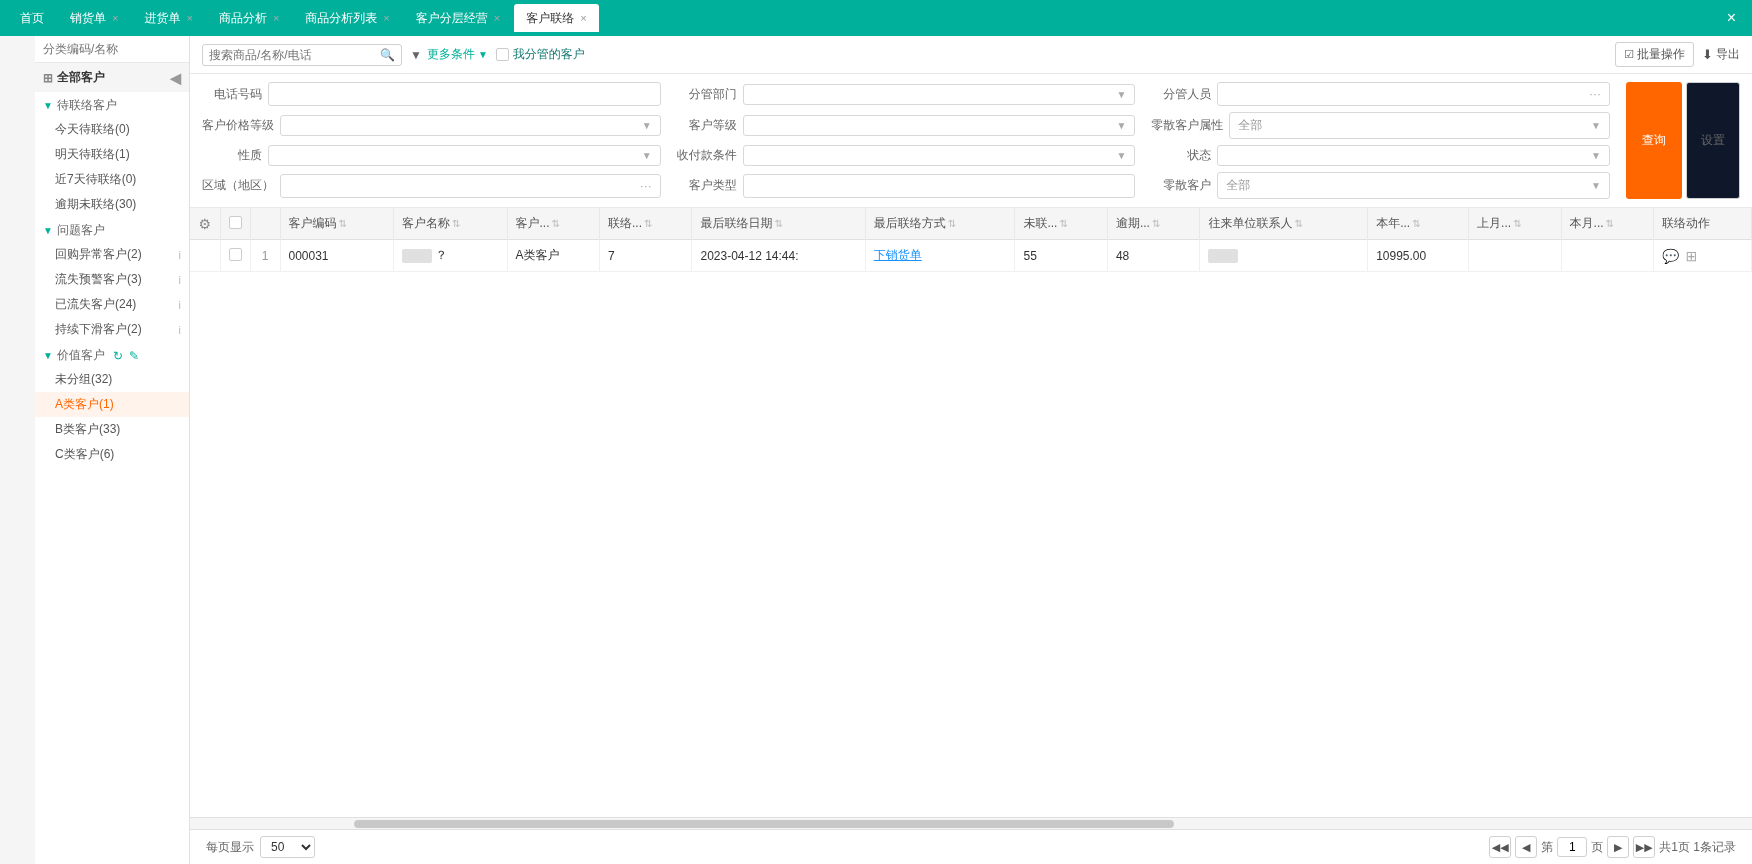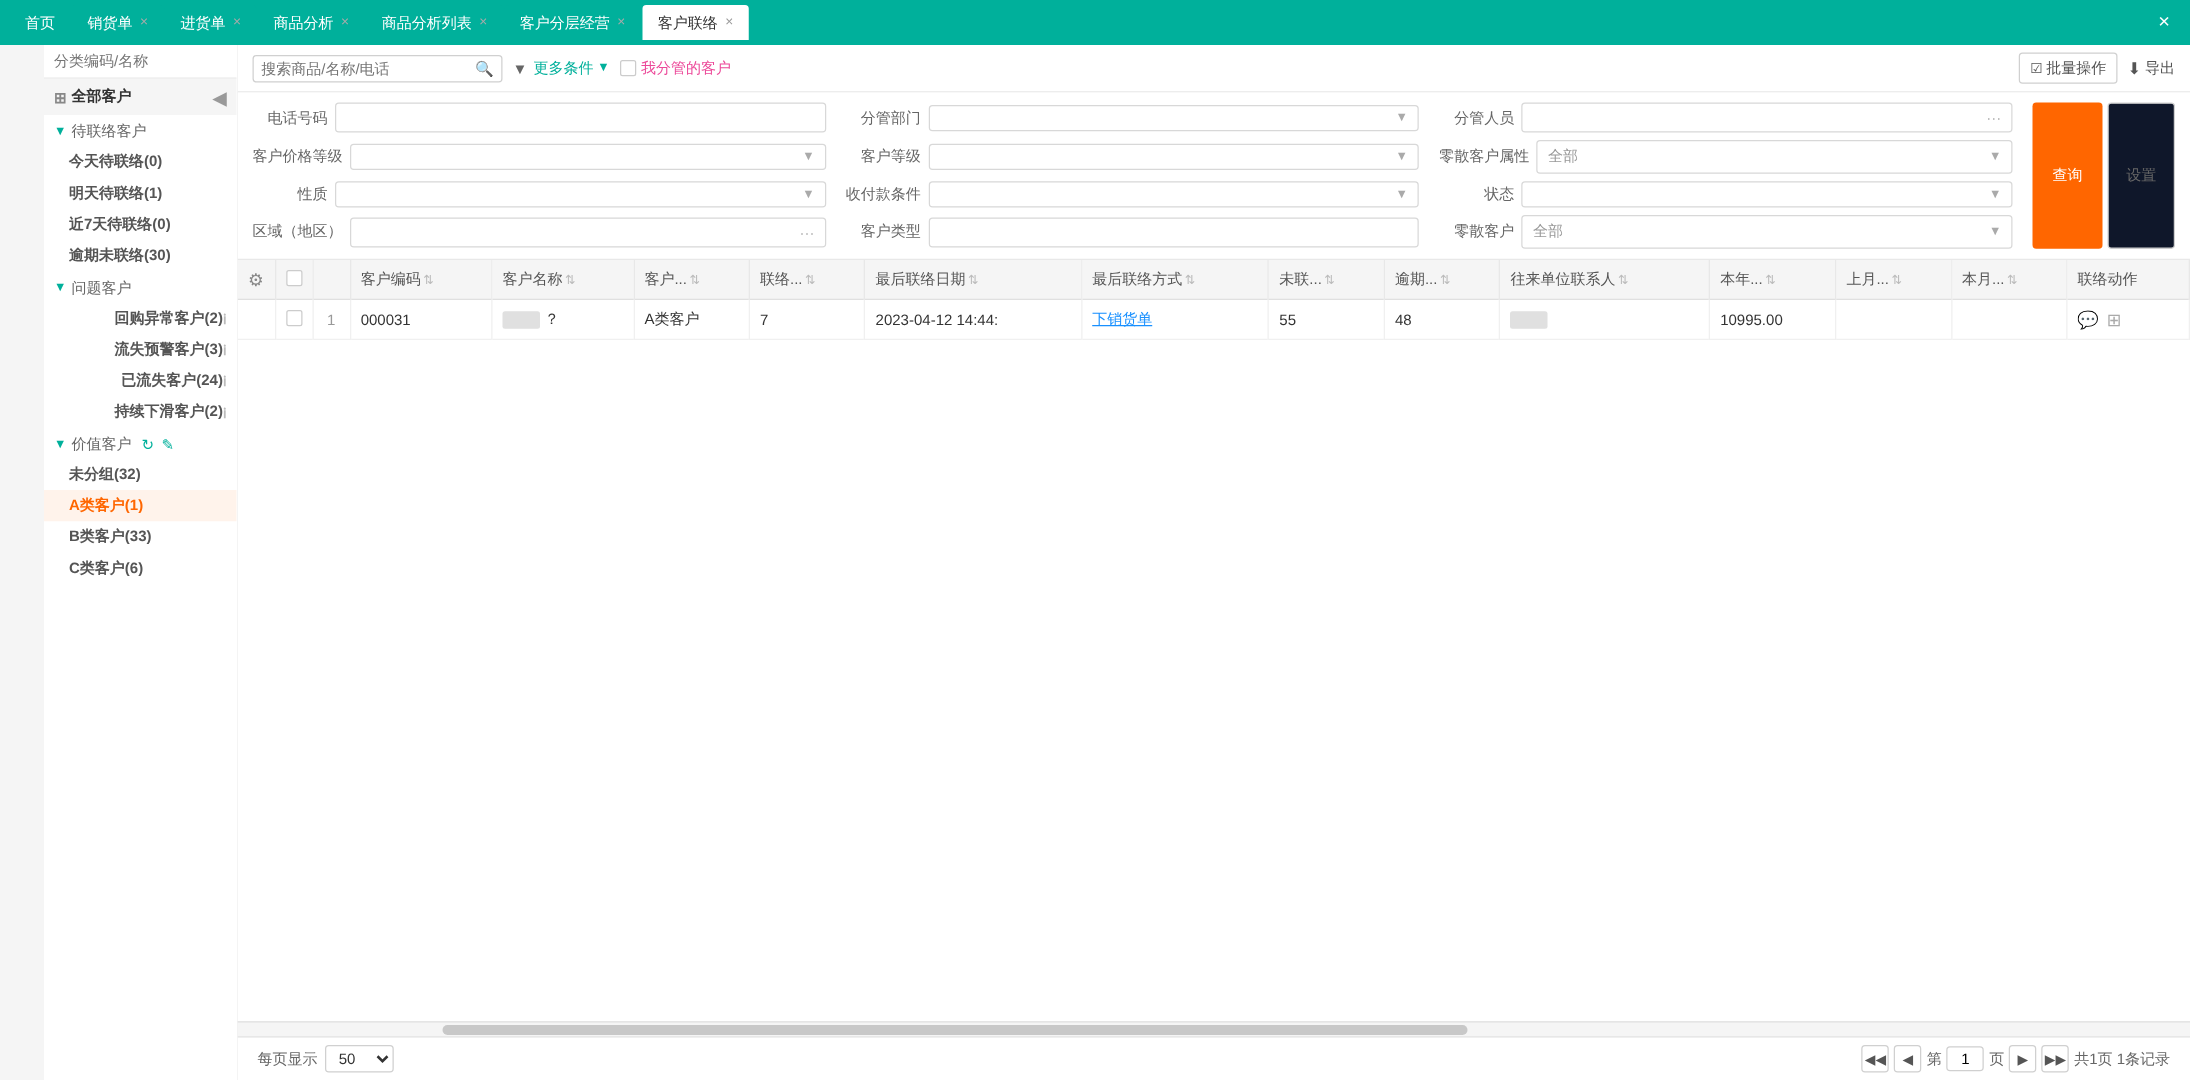--- a/index.html
+++ b/index.html
@@ -84,27 +84,26 @@
       gap: 4px;
     }
     .sidebar-section-title .arrow { font-size: 10px; color: #00b09b; }
     .sidebar-item {
       padding: 4px 8px 4px 20px;
       color: #555;
       cursor: pointer;
       white-space: nowrap;
       overflow: hidden;
       text-overflow: ellipsis;
-      font-weight: bold;
     }
     .sidebar-item.active { background: #fff3eb; color: #ff6600; }
     .sidebar-item-with-icon {
       display: flex;
       align-items: center;
-      justify-content: flex-end;
+      justify-content: space-between;
     }
     .sidebar-item-icon { color: #bbb; font-size: 11px; }
 
     
     .content-area {
       flex: 1;
       display: flex;
       flex-direction: column;
       background: #f5f5f5;
       overflow: hidden;
@@ -134,21 +133,21 @@
       align-items: center;
       color: #00b09b;
       cursor: pointer;
       gap: 3px;
       font-size: 12px;
     }
     .filter-checkbox {
       display: flex;
       align-items: center;
       gap: 4px;
-      color: #ec4899;
+      color: #0f766e;
       cursor: pointer;
     }
     .filter-right {
       margin-left: auto;
       display: flex;
       align-items: center;
       gap: 8px;
     }
     .batch-btn {
       display: flex;

